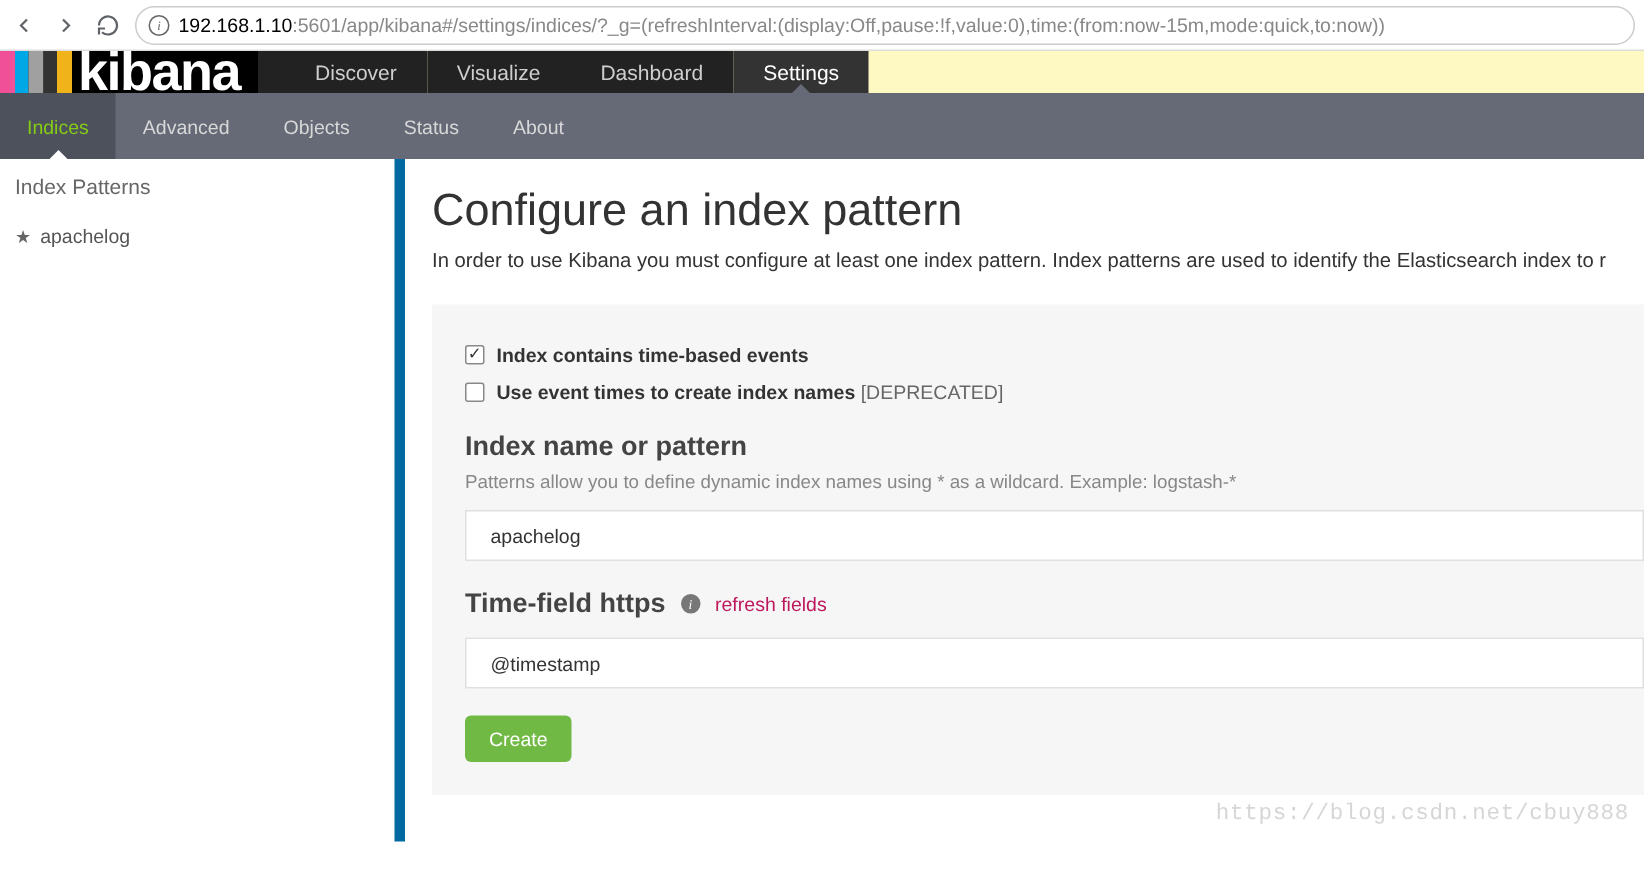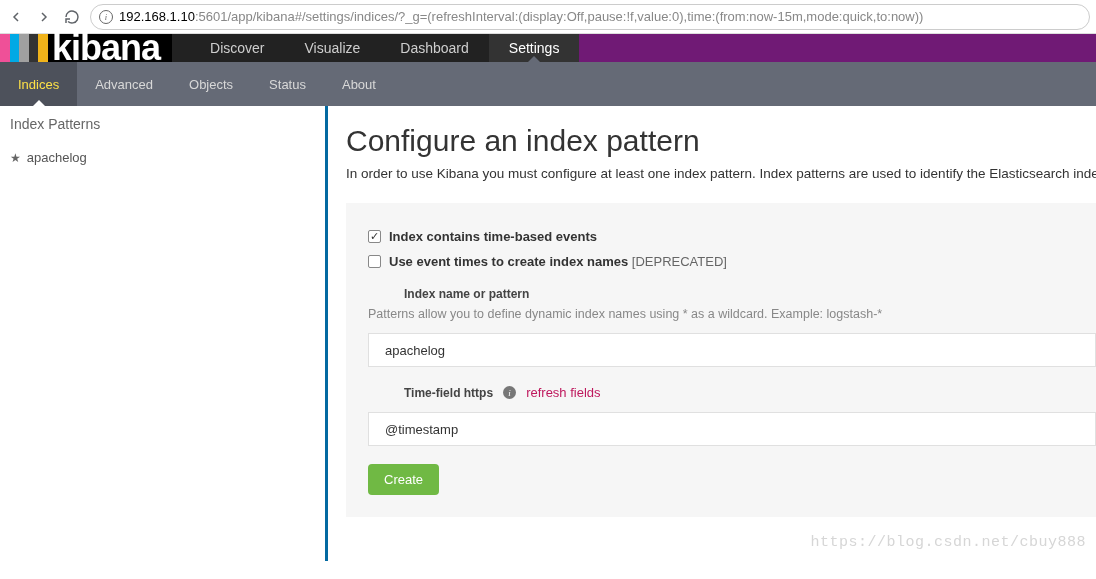--- a/index.html
+++ b/index.html
@@ -13,57 +13,57 @@
     .url-info-icon { width: 14px; height: 14px; border: 1px solid #666; border-radius: 50%; display: flex; align-items: center; justify-content: center; font-size: 8.5px; color: #666; font-family: Georgia, serif; font-style: italic; }
     .url-text { color: #000; }
     .url-text .url-path { color: #888; }
 
     
     .topnav { height: 28px; background: #000; display: flex; align-items: stretch; }
     .logo-strip { width: 48px; display: flex; }
     .logo-strip span { flex: 1; }
     .logo-text { color: #fff; font-weight: 700; font-size: 36px; letter-spacing: -1px; padding: 0 12px 0 4px; display: flex; align-items: center; font-family: Arial, sans-serif; }
     .spacer-black { width: 18px; background: #222; }
-    .topnav-items { display: flex; background: #701a75; flex: 1; }
+    .topnav-items { display: flex; background: #fef9c3; flex: 1; }
     .topnav-item { padding: 0 20px; display: flex; align-items: center; color: #cecece; cursor: pointer; font-size: 14px; background: #222; position: relative; }
     .topnav-item[data-name="topnav-item-settings"] { background: #333; color: #fff; }
     .topnav-item[data-name="topnav-item-settings"]::after {
       content: ""; position: absolute; bottom: 0; left: 50%; transform: translateX(-50%);
       border-left: 6px solid transparent; border-right: 6px solid transparent; border-bottom: 6px solid #656a76;
     }
 
     
     .subnav { height: 44px; background: #656a76; display: flex; align-items: stretch; }
     .subnav-item { padding: 0 18px; display: flex; align-items: center; color: #d8d8d8; cursor: pointer; font-size: 13px; position: relative; }
-    .subnav-item.active { background: #4d515b; color: #fde047; }
+    .subnav-item.active { background: #4d515b; color: #84cc16; }
     .subnav-item.active::after {
       content: ""; position: absolute; bottom: 0; left: 50%; transform: translateX(-50%);
       border-left: 6px solid transparent; border-right: 6px solid transparent; border-bottom: 6px solid #fff;
     }
 
     
     .content-row { display: flex; height: calc(100% - 34px - 46px - 44px); }
-    .sidebar { width: 328px; border-right: 3px solid #0369a1; background: #fff; }
+    .sidebar { width: 270px; border-right: 7px solid #0369a1; background: #fff; }
     .sidebar-header { padding: 10px 10px; font-size: 14px; color: #666; }
     .sidebar-item { padding: 8px 10px; display: flex; align-items: center; gap: 6px; font-size: 13px; color: #555; cursor: pointer; }
     .star-icon { color: #666; font-size: 12px; }
 
     .main { flex: 1; padding: 18px 0 16px 18px; overflow: hidden; position: relative; }
     .page-title { font-size: 30px; font-weight: 400; color: #333; margin-bottom: 8px; }
     .page-desc { font-size: 13.5px; color: #333; margin-bottom: 22px; white-space: nowrap; }
 
     .form-panel { background: #f6f6f6; padding: 26px 0 22px 22px; }
     .check-row { display: flex; align-items: center; gap: 8px; margin-bottom: 10px; font-size: 13px; }
     .check-row label { cursor: pointer; }
     .check-row .bold { font-weight: 700; color: #333; }
     .deprecated { color: #666; font-weight: 400; }
     .checkbox-box { width: 13px; height: 13px; border: 1px solid #888; background: #fff; display: inline-flex; align-items: center; justify-content: center; border-radius: 2px; cursor: pointer; }
     .checkbox-box.checked::after { content: "✓"; font-size: 11px; color: #333; line-height: 1; }
 
-    .field-label { font-size: 12px; font-weight: 700; color: #444; margin-top: 18px; margin-left: 36px; }
+    .field-label { font-size: 18px; font-weight: 700; color: #444; margin-top: 18px; }
     .field-hint { font-size: 12.5px; color: #888; margin-top: 6px; }
     .text-input { width: 100%; height: 34px; border: 1px solid #e0e0e0; background: #fff; padding: 0 16px; font-size: 13px; color: #333; margin-top: 12px; }
 
     .time-label-row { display: flex; align-items: center; gap: 10px; margin-top: 18px; }
     .info-icon { width: 13px; height: 13px; border-radius: 50%; background: #777; color: #fff; display: flex; align-items: center; justify-content: center; font-size: 9px; font-family: Georgia, serif; font-style: italic; }
     .refresh-link { color: #be185d; font-size: 13px; cursor: pointer; }
 
     .create-btn { margin-top: 18px; background: #6db33f; background: #70b944; color: #fff; border: none; border-radius: 4px; padding: 8px 16px; font-size: 13px; cursor: pointer; }
 
     .watermark { position: absolute; right: 10px; bottom: 10px; color: #d6d6d6; font-family: "Courier New", monospace; font-size: 15px; letter-spacing: 0.5px; pointer-events: none; }

